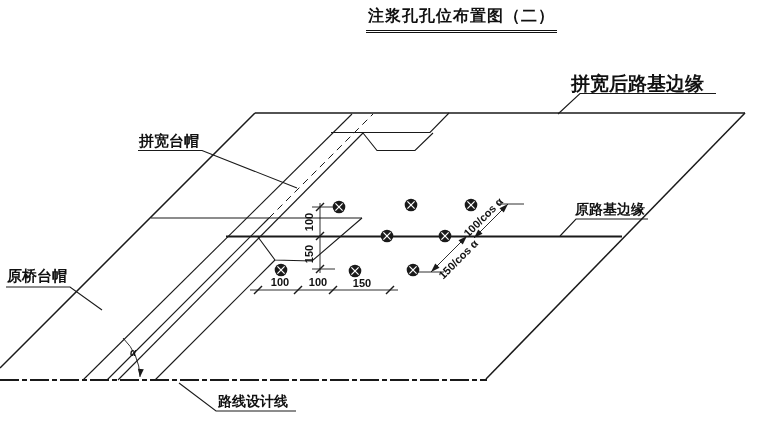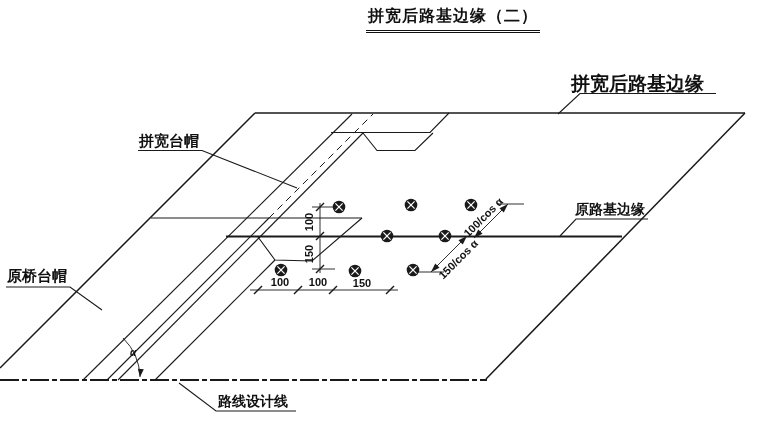--- a/index.html
+++ b/index.html
@@ -28,21 +28,21 @@
   .tick{stroke:#1a1a1a;stroke-width:1.4;fill:none;}
   .hidden-line{stroke:#1a1a1a;stroke-width:1;fill:none;stroke-dasharray:7 5;}
   .centerline{stroke:#1a1a1a;stroke-width:2.2;fill:none;stroke-dasharray:19 3 5 3;}
   .arrow{fill:#1a1a1a;stroke:none;}
 </style>
 </head>
 <body>
 
 <div id="stage">
 
-  <div id="drawing-title">拼宽后路基边缘（二）</div>
+  <div id="drawing-title">注浆孔孔位布置图（二）</div>
 
   <svg width="760" height="441" viewBox="0 0 760 441">
 
     <line x1="255" y1="113" x2="745" y2="113" class="medium"></line>
     <line x1="745" y1="113" x2="486" y2="379" class="medium"></line>
     <line x1="255" y1="113" x2="0" y2="368" class="medium"></line>
     <line x1="0" y1="380" x2="487" y2="380" class="centerline"></line>
 
     <line x1="226" y1="236.5" x2="622" y2="236.5" class="thick"></line>
     <line x1="151" y1="218" x2="362" y2="218" class="thin"></line>

